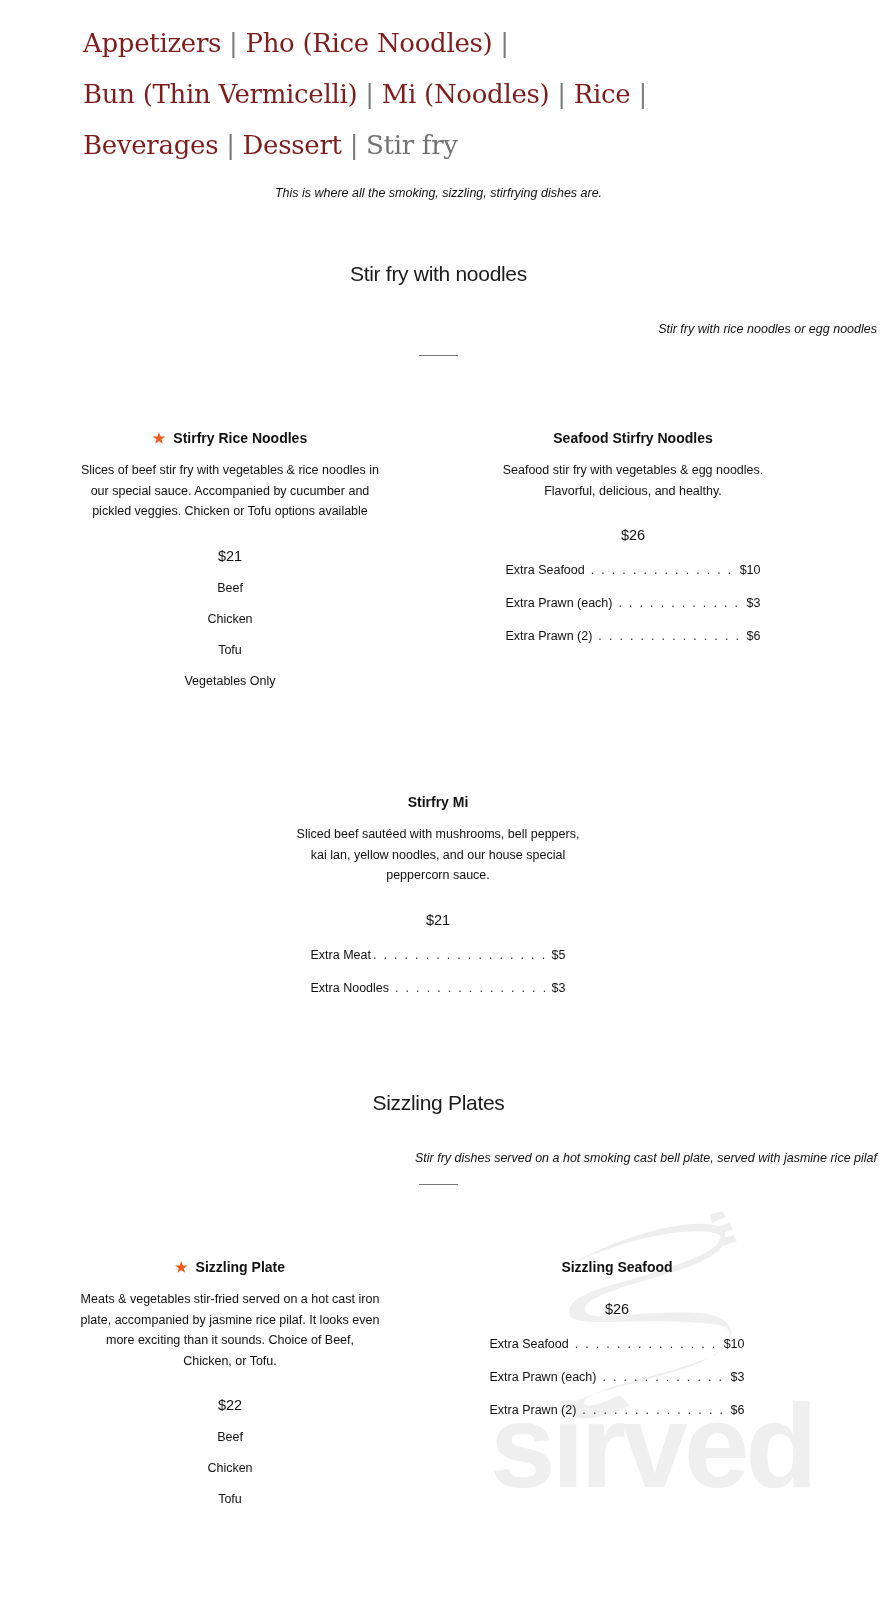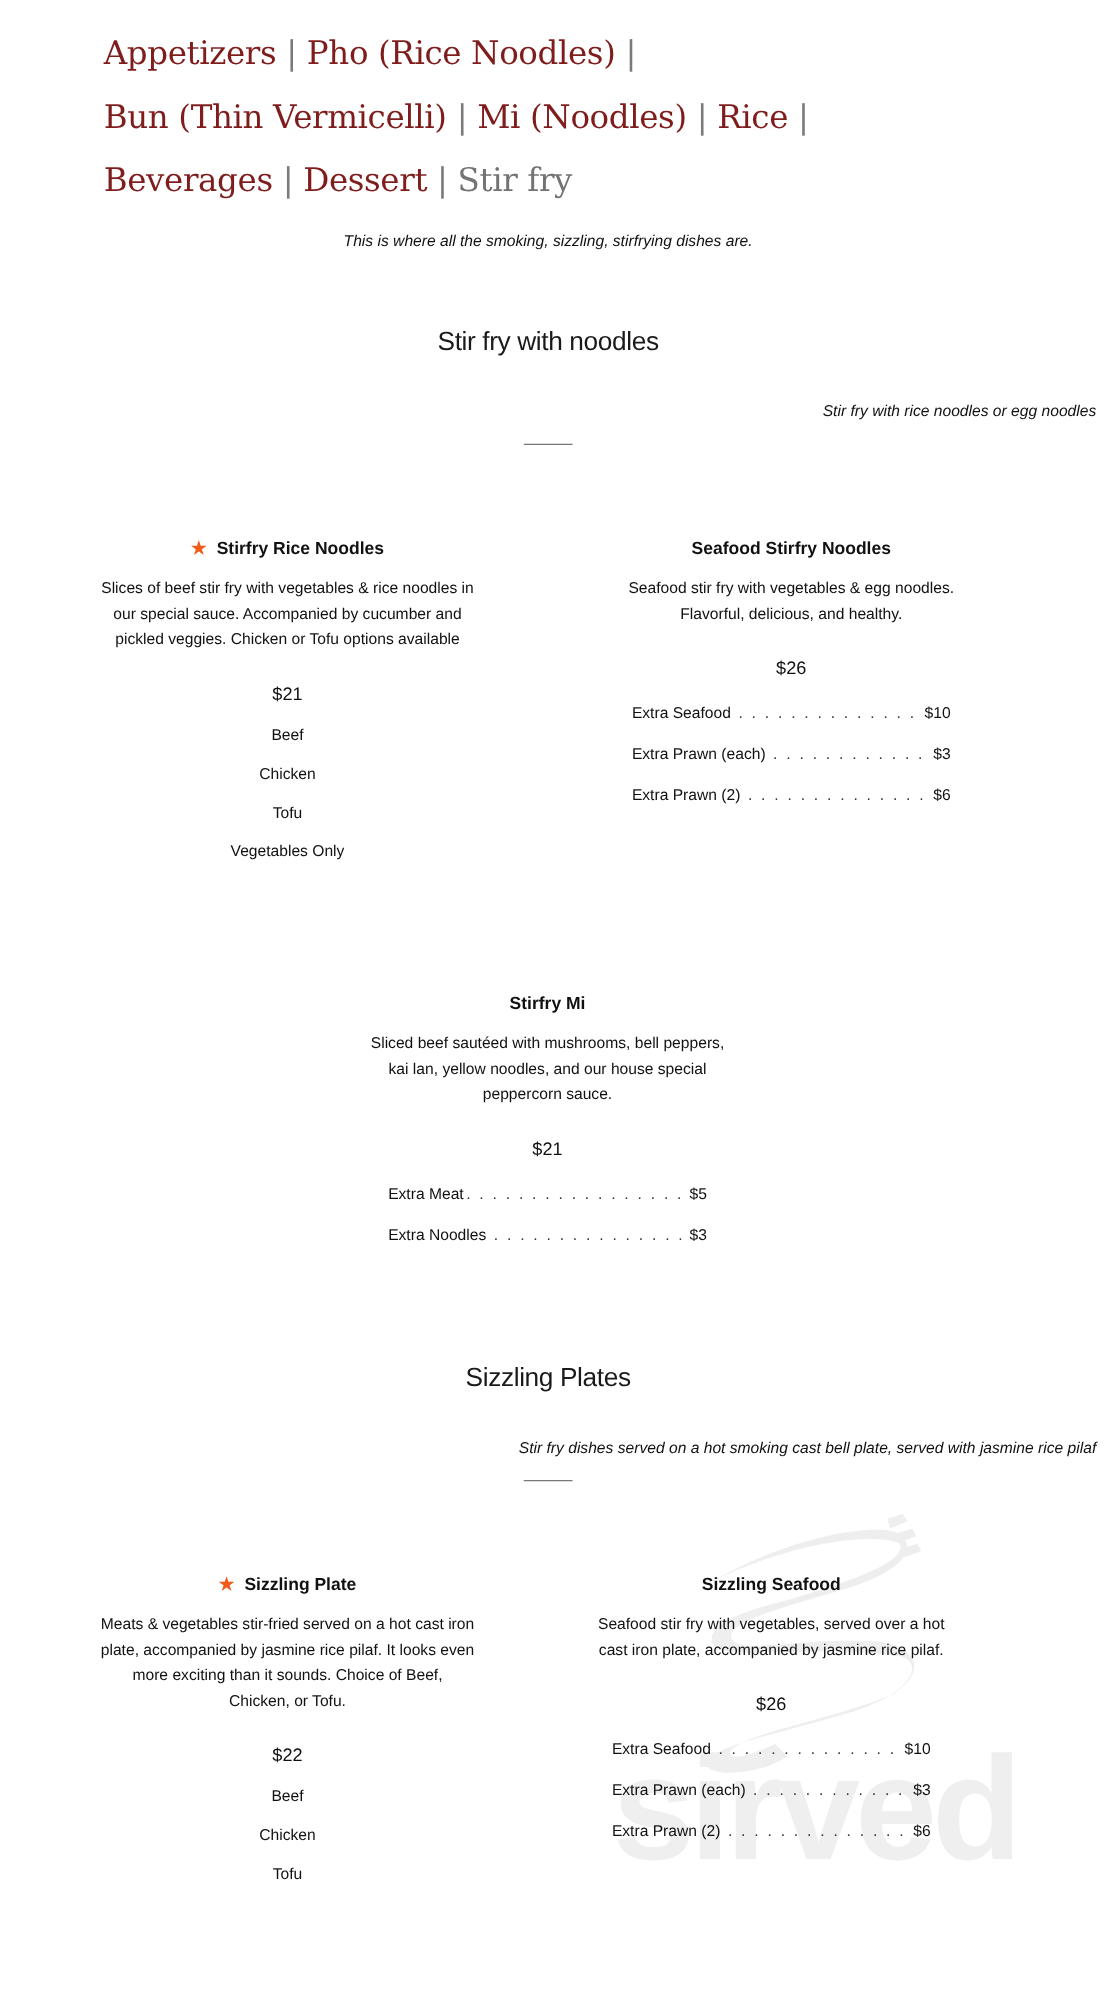--- a/index.html
+++ b/index.html
@@ -105,21 +105,20 @@
   <div class="item-title"><span class="star">★</span><span>Sizzling Plate</span></div>
   <p class="item-desc">Meats &amp; vegetables stir-fried served on a hot cast iron plate, accompanied by jasmine rice pilaf. It looks even more exciting than it sounds. Choice of Beef, Chicken, or Tofu.</p>
   <div class="price">$22</div>
   <div class="option">Beef</div>
   <div class="option">Chicken</div>
   <div class="option">Tofu</div>
 </div>
 
 <div class="item-block" style="left:472px; top:1259px; width:290px;">
   <div class="item-title">Sizzling Seafood</div>
-  <p class="item-desc">Seafood stir fry with vegetables, served over a hot cast iron plate, accompanied by jasmine rice pilaf.</p>
   <div class="price">$26</div>
   <div class="extras" style="width:255px">
     <div class="extra">
         <span>Extra Seafood</span>
         <span class="dots">. . . . . . . . . . . . . . . . . . . . . . . . . . . . . . . . . . . . . . . . .</span>
         <span>$10</span>
       </div>
     <div class="extra">
         <span>Extra Prawn (each)</span>
         <span class="dots">. . . . . . . . . . . . . . . . . . . . . . . . . . . . . . . . . . . . . . . . .</span>

